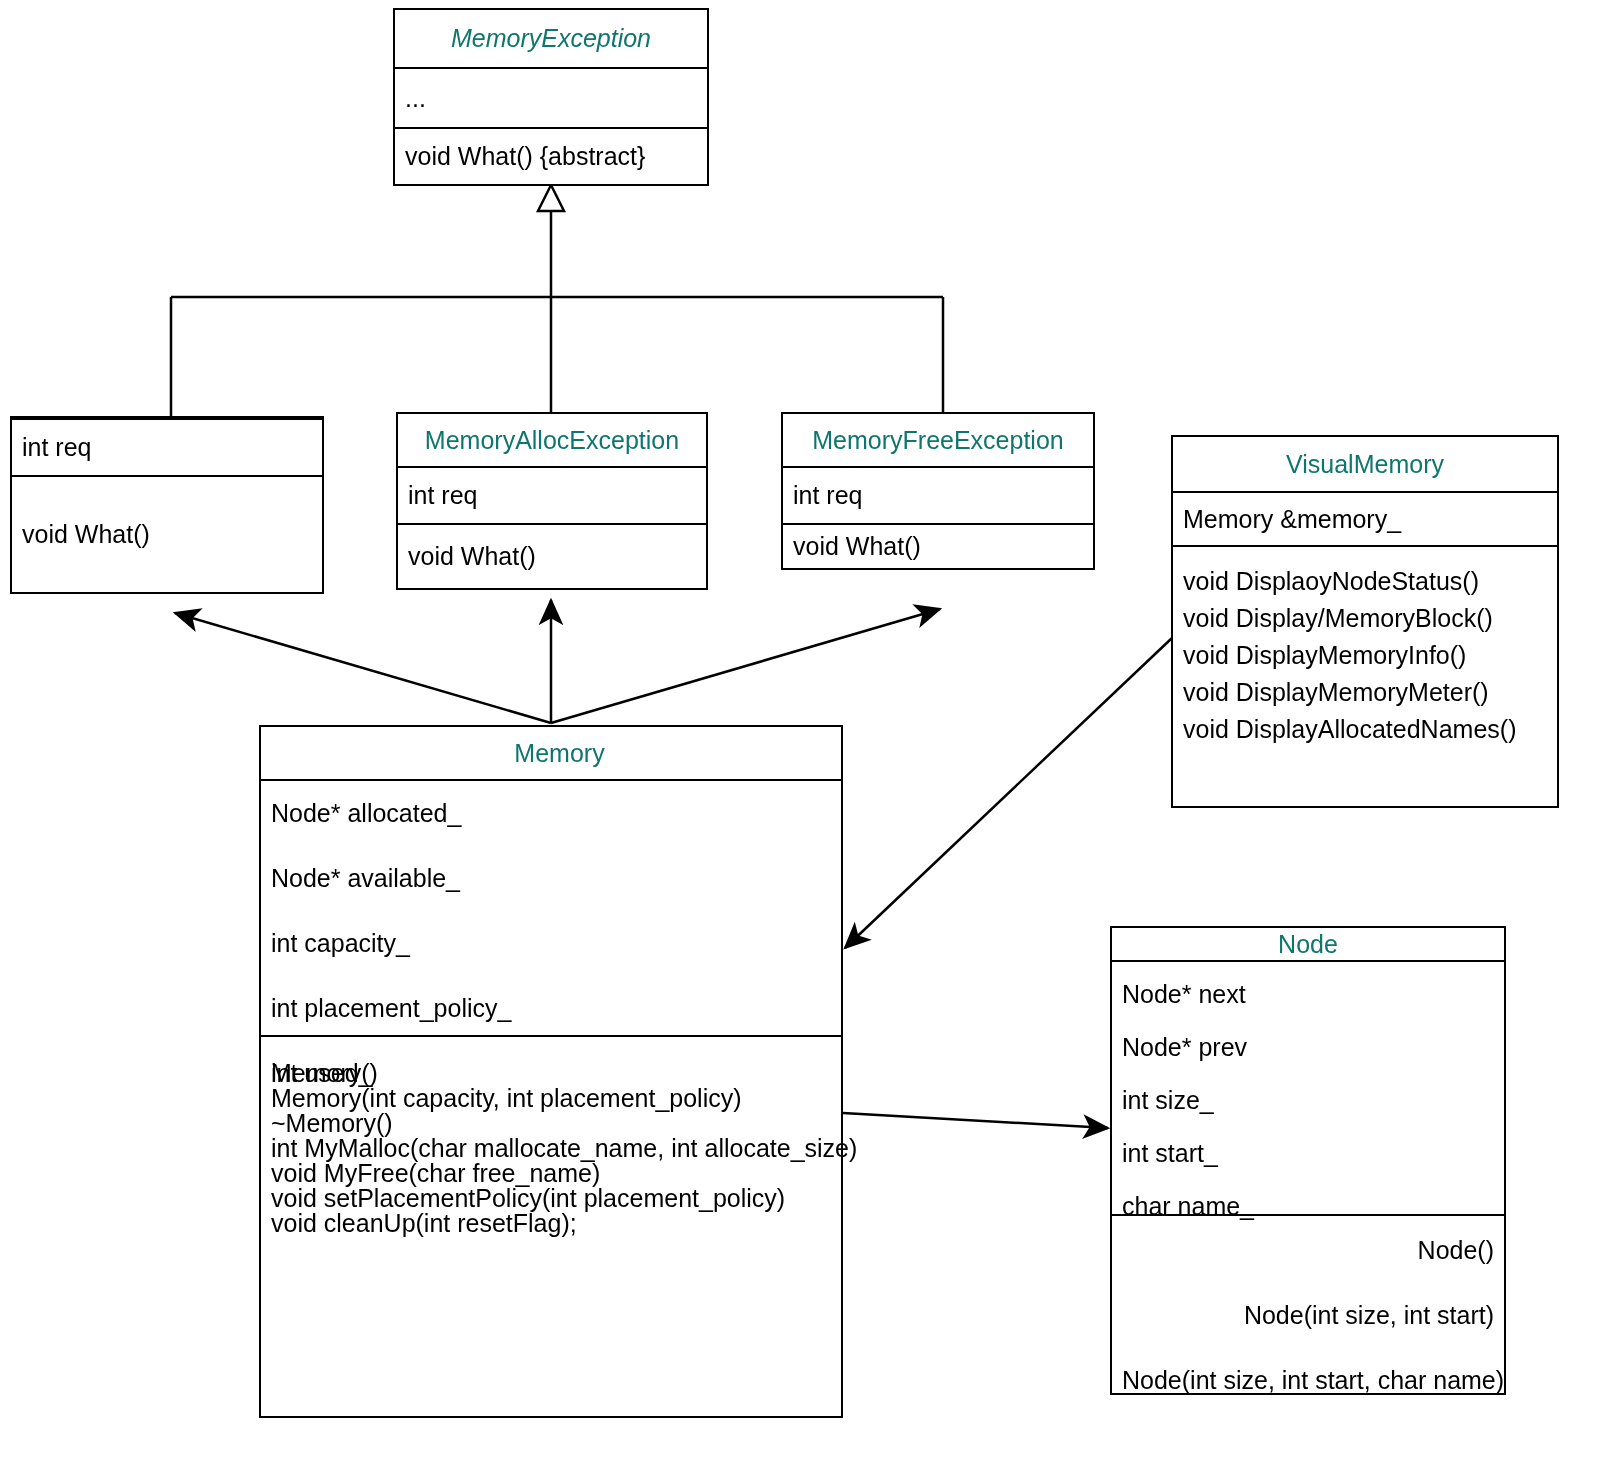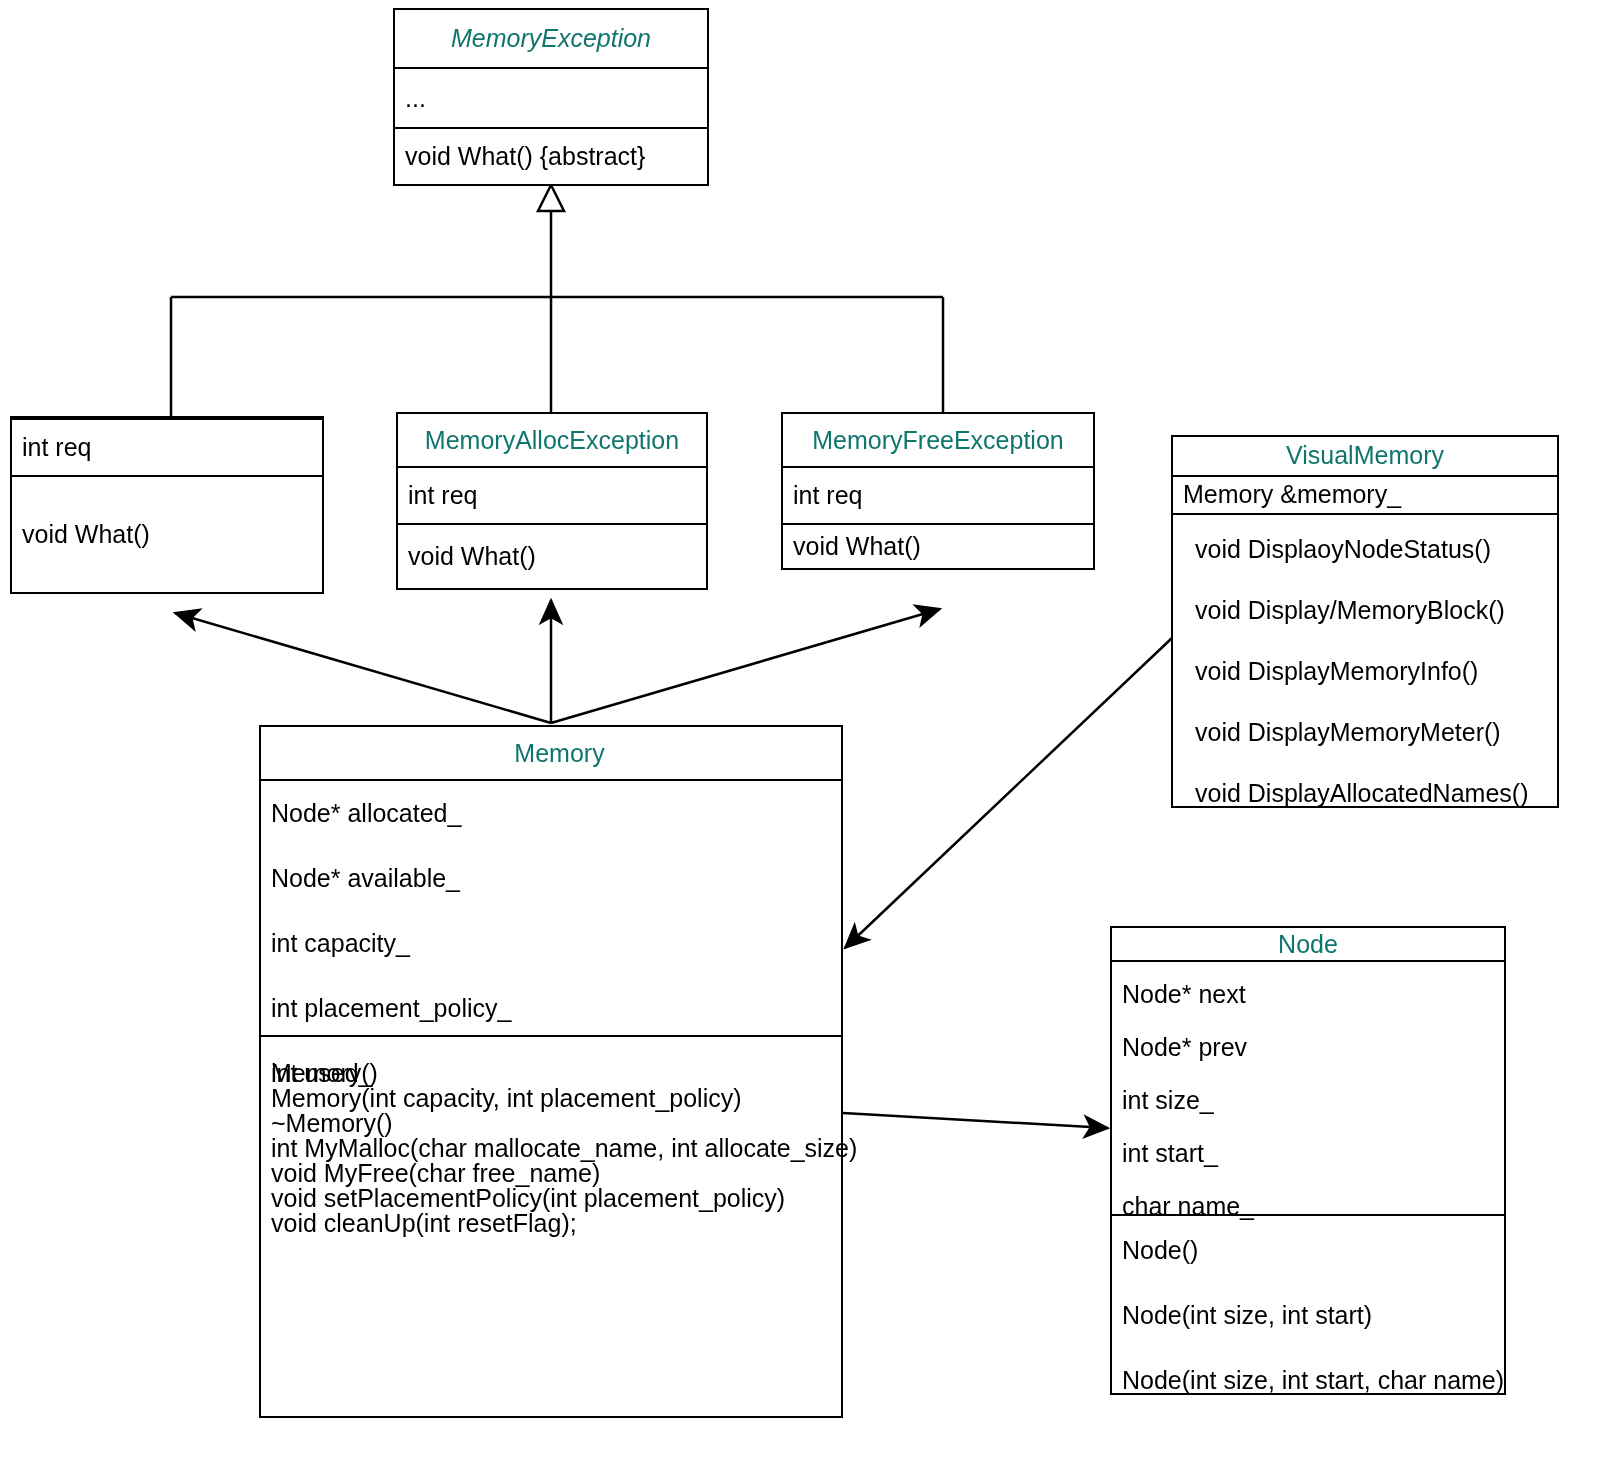--- a/index.html
+++ b/index.html
@@ -128,21 +128,21 @@
     <div class="uml-compartment" style="flex:1;">
       <div class="uml-row">void What()</div>
     </div>
   </div>
 
   <div class="uml-class" style="left:1171px; top:435px; width:388px; height:373px;">
     <div class="uml-title" style="height:54px;">VisualMemory</div>
     <div class="uml-compartment" style="height:54px;">
       <div class="uml-row">Memory &amp;memory_</div>
     </div>
-    <div class="uml-compartment" style="flex:1; justify-content:flex-start; padding-top:22px; gap:36px;padding-left:12px;">
+    <div class="uml-compartment" style="flex:1; justify-content:flex-start; padding-top:22px; gap:12px;">
       <div class="uml-row">void DisplaoyNodeStatus()</div>
       <div class="uml-row">void Display/MemoryBlock()</div>
       <div class="uml-row">void DisplayMemoryInfo()</div>
       <div class="uml-row">void DisplayMemoryMeter()</div>
       <div class="uml-row">void DisplayAllocatedNames()</div>
     </div>
   </div>
 
   <div class="uml-class" style="left:259px; top:725px; width:584px; height:693px;">
     <div class="uml-title" style="height:52px;padding-left:17px;">Memory</div>
@@ -166,20 +166,20 @@
 
   <div class="uml-class" style="left:1110px; top:926px; width:396px; height:469px;">
     <div class="uml-title" style="height:53px;">Node</div>
     <div class="uml-compartment" style="height:254px; justify-content:space-between; padding-top:20px; gap:28px;">
       <div class="uml-row">Node* next</div>
       <div class="uml-row">Node* prev</div>
       <div class="uml-row">int size_</div>
       <div class="uml-row">int start_</div>
       <div class="uml-row">char name_</div>
     </div>
-    <div class="uml-compartment" style="flex:1; justify-content:flex-start; padding-top:22px; gap:40px;">
+    <div class="uml-compartment" style="flex:1; justify-content:flex-start; padding-top:22px; gap:40px;text-align:right;">
       <div class="uml-row">Node()</div>
       <div class="uml-row">Node(int size, int start)</div>
       <div class="uml-row">Node(int size, int start, char name)</div>
     </div>
   </div>
 
 </div>
 
 </body></html>

